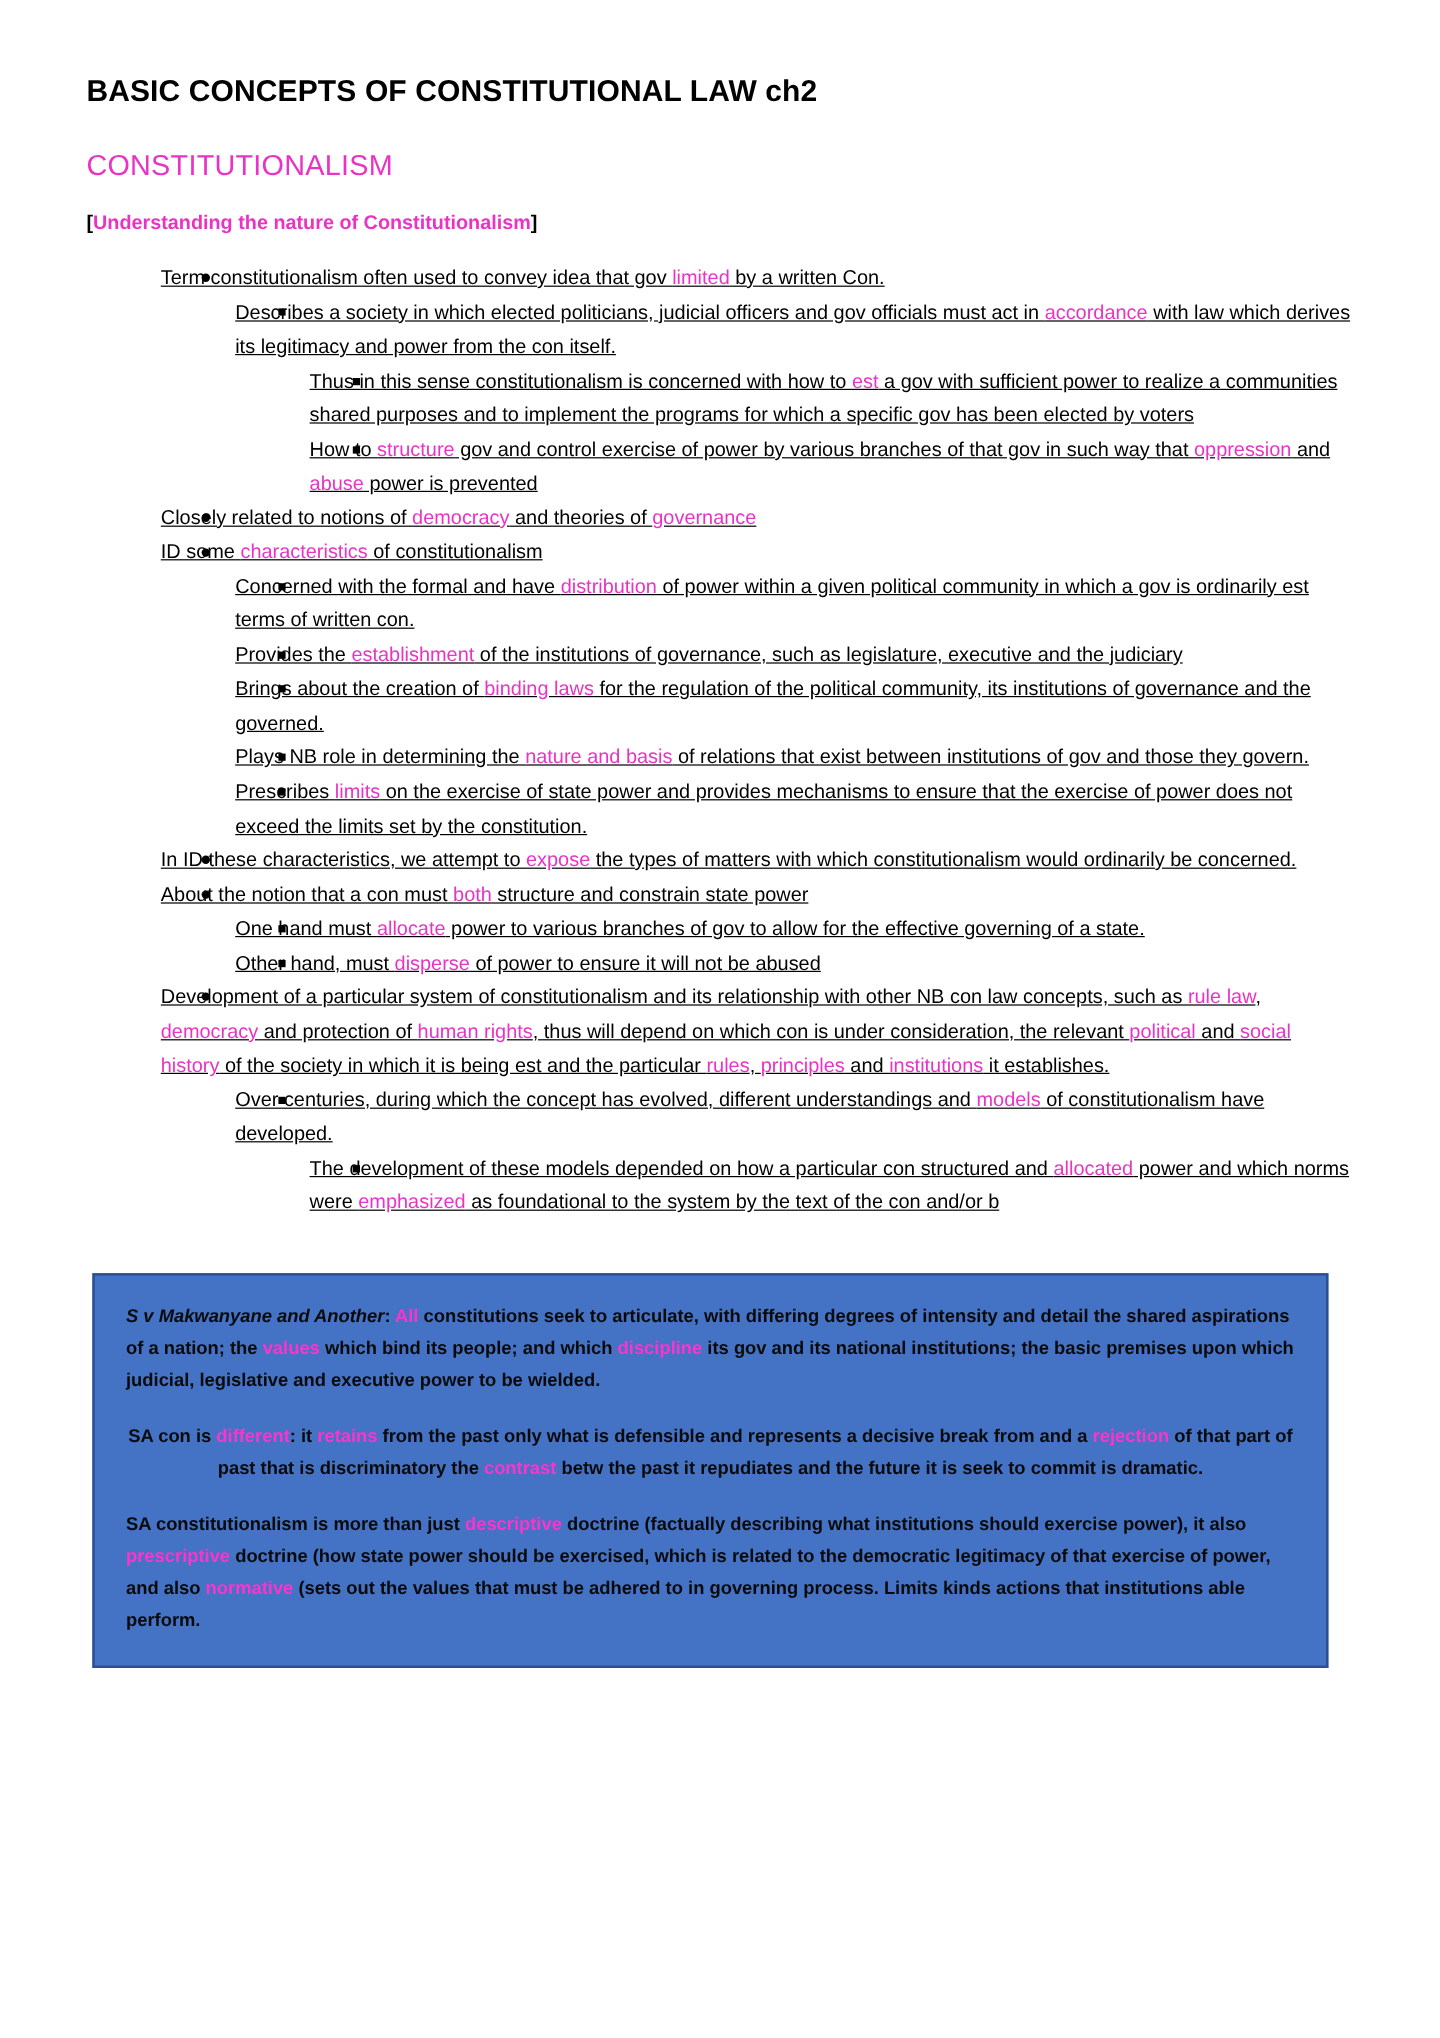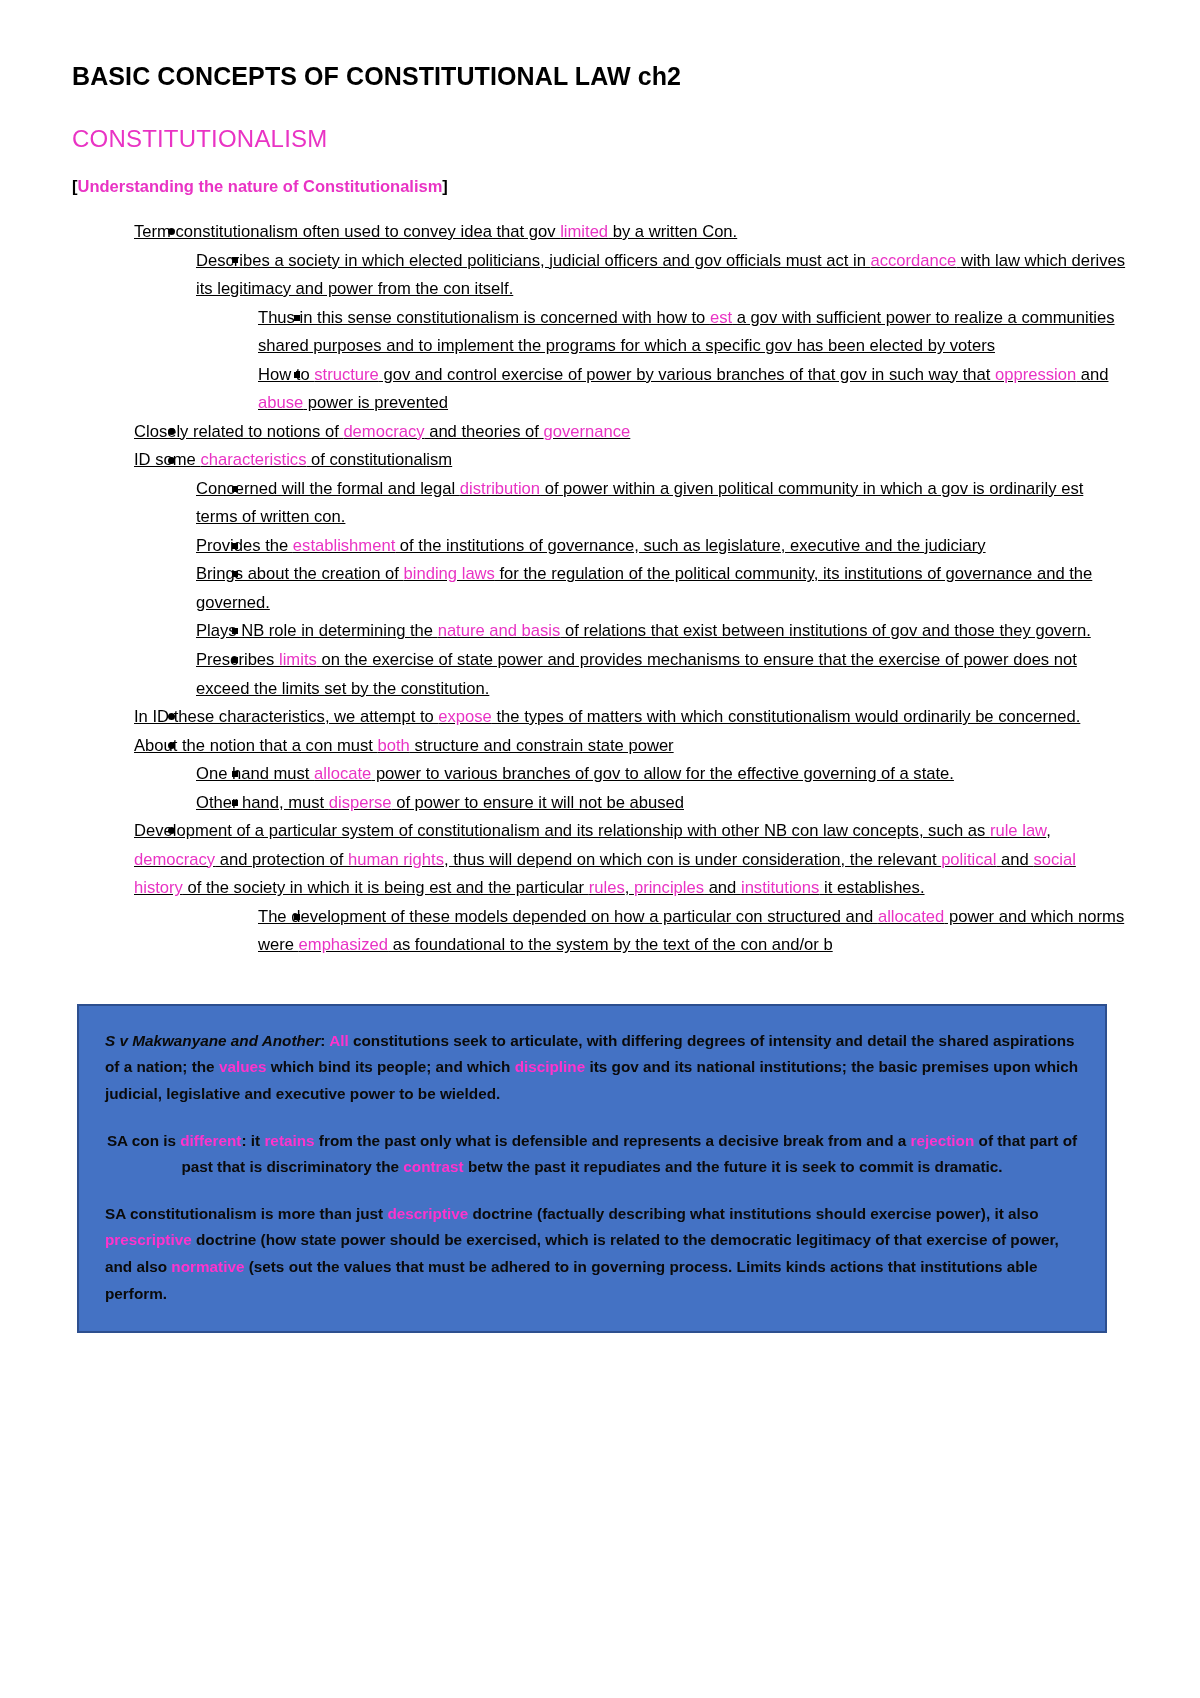--- a/index.html
+++ b/index.html
@@ -160,21 +160,21 @@
 
     <li>
       <span class="txt"><span>Closely related to notions of </span><span class="hl">democracy</span><span> and theories of </span><span class="hl">governance</span></span>
     </li>
 
     <li>
       <span class="txt"><span>ID some </span><span class="hl">characteristics</span><span> of constitutionalism</span></span>
 
       <ul class="lvl2">
         <li>
-          <span class="txt"><span>Concerned will the formal and legal </span><span class="hl">distribution</span><span> of power within a given political community in which a gov is ordinarily est terms of written con.</span></span>
+          <span class="txt"><span>Concerned with the formal and have </span><span class="hl">distribution</span><span> of power within a given political community in which a gov is ordinarily est terms of written con.</span></span>
         </li>
         <li>
           <span class="txt"><span>Provides the </span><span class="hl">establishment</span><span> of the institutions of governance, such as legislature, executive and the judiciary</span></span>
         </li>
         <li>
           <span class="txt"><span>Brings about the creation of </span><span class="hl">binding laws</span><span> for the regulation of the political community, its institutions of governance and the governed.</span></span>
         </li>
         <li>
           <span class="txt"><span>Plays NB role in determining the </span><span class="hl">nature and basis</span><span> of relations that exist between institutions of gov and those they govern.</span></span>
         </li>
@@ -199,20 +199,21 @@
           <span class="txt"><span>Other hand, must </span><span class="hl">disperse</span><span> of power to ensure it will not be abused</span></span>
         </li>
       </ul>
     </li>
 
     <li>
       <span class="txt"><span>Development of a particular system of constitutionalism and its relationship with other NB con law concepts, such as </span><span class="hl">rule law</span><span>, </span><span class="hl">democracy</span><span> and protection of </span><span class="hl">human rights</span><span>, thus will depend on which con is under consideration, the relevant </span><span class="hl">political</span><span> and </span><span class="hl">social history</span><span> of the society in which it is being est and the particular </span><span class="hl">rules</span><span>, </span><span class="hl">principles</span><span> and </span><span class="hl">institutions</span><span> it establishes.</span></span>
 
       <ul class="lvl2">
         <li>
+          <span class="txt"><span>Over centuries, during which the concept has evolved, different understandings and </span><span class="hl">models</span><span> of constitutionalism have developed.</span></span>
 
           <ul class="lvl3">
             <li>
               <span class="txt"><span>The development of these models depended on how a particular con structured and </span><span class="hl">allocated</span><span> power and which norms were </span><span class="hl">emphasized</span><span> as foundational to the system by the text of the con and/or b</span></span>
             </li>
           </ul>
         </li>
       </ul>
     </li>
 

